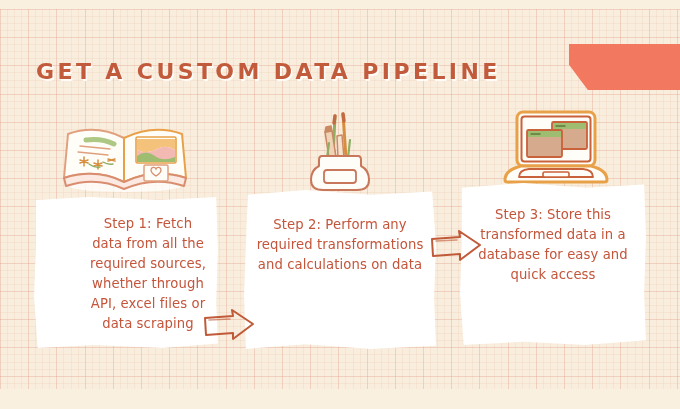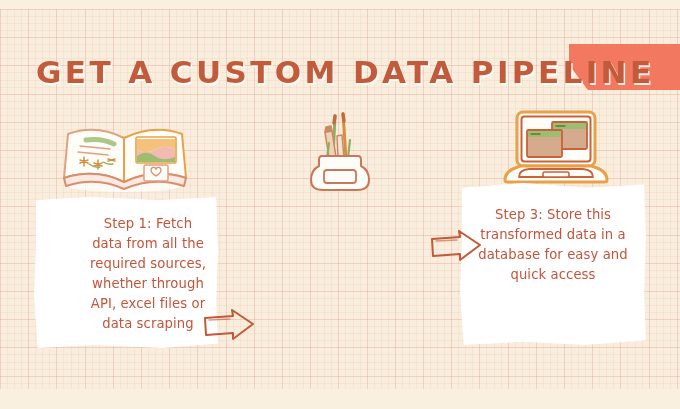--- a/index.html
+++ b/index.html
@@ -57,21 +57,21 @@
   }
 
   
   #title {
     position: absolute;
     left: 36px;
     top: 50px;
     width: 600px;
     height: 44px;
     font-family: "DejaVu Sans", sans-serif;
-    font-size: 31px;
+    font-size: 22px;
     font-weight: bold;
     letter-spacing: 3.4px;
     color: #c25a3c;
     text-shadow: 1.5px 1.5px 0 rgba(255,255,255,0.85);
     white-space: nowrap;
     line-height: 44px;
   }
 
   
   .illus { position: absolute; }
@@ -213,20 +213,23 @@
       <path d="M22 69 Q22 62 32 61 L86 61 Q96 62 96 69 Z" fill="#fffdf8" stroke="#c9613a" stroke-width="1.8" stroke-linejoin="round"></path>
 
       <rect x="46" y="64" width="26" height="5" rx="1.6" fill="#fffdf8" stroke="#c9613a" stroke-width="1.6"></rect>
     </svg>
   </div>
 
   <div class="card" id="card-1">
     <div class="card-text">Step 1: Fetch data from all the required sources, whether through API, excel files or data scraping</div>
   </div>
 
+  <div class="card" id="card-2">
+    <div class="card-text">Step 2: Perform any required transformations and calculations on data</div>
+  </div>
 
   <div class="card" id="card-3">
     <div class="card-text">Step 3: Store this transformed data in a database for easy and quick access</div>
   </div>
 
   <div class="arrow" id="arrow-1">
     <svg viewBox="0 0 52 34" width="52" height="34" xmlns="http://www.w3.org/2000/svg">
       <path d="M2 10 L30 8 L29 2 L50 16 L30 31 L30 25 L3 27 Z" fill="none" stroke="#c05a38" stroke-width="2" stroke-linejoin="round" stroke-linecap="round"></path>
       <path d="M6 12 L27 11" stroke="#c05a38" stroke-width="1.6" stroke-linecap="round" opacity="0.6"></path>
     </svg>

